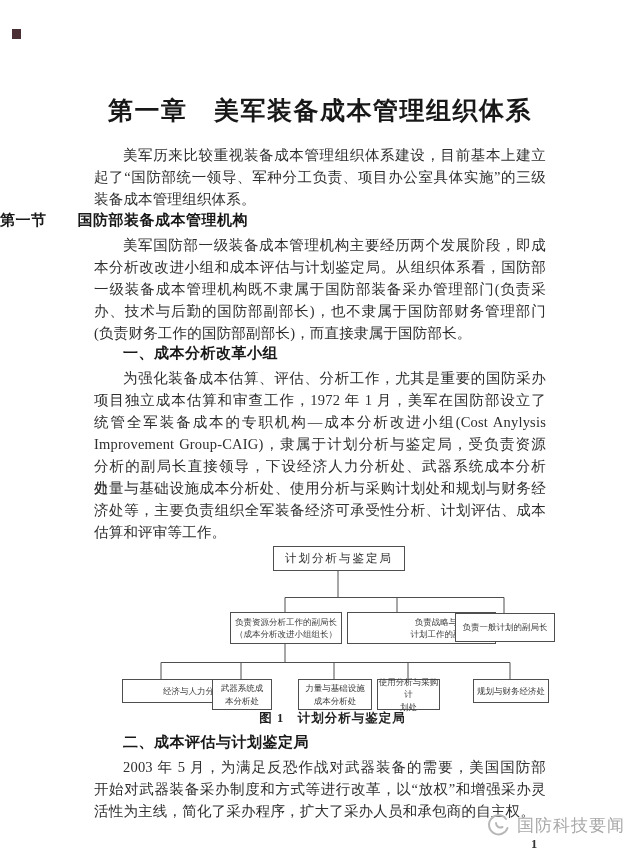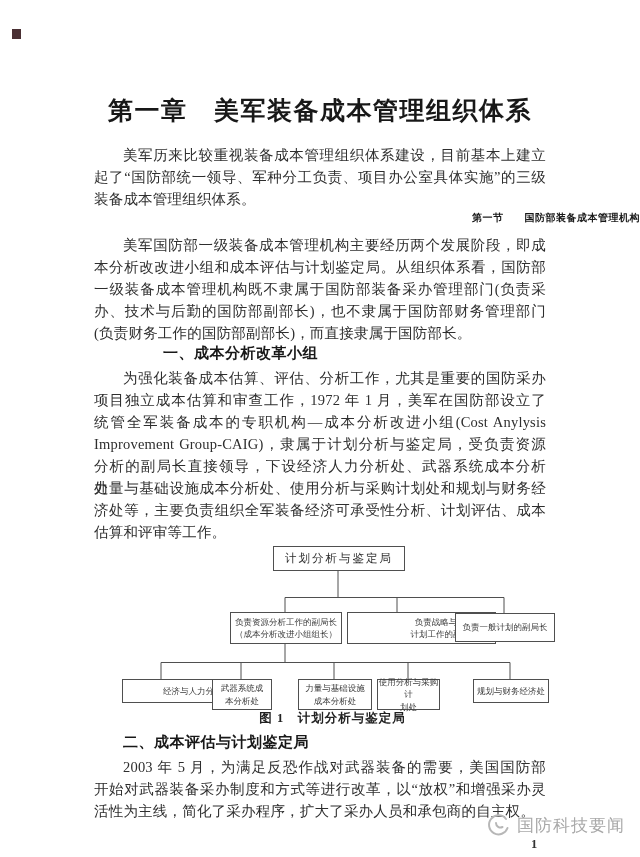--- a/index.html
+++ b/index.html
@@ -9,22 +9,22 @@
   }
   .abs{position:absolute;}
   
   .corner-mark{left:12px;top:29px;width:9px;height:10px;background:#4a3034;}
   
   .chapter-title{
     left:0;top:94px;width:640px;text-align:center;
     font-size:25px;font-weight:bold;color:#181818;letter-spacing:1.5px;
   }
   .section-heading{
-    left:0;top:211px;width:640px;text-align:right;
-    font-size:10px;font-weight:bold;color:#181818;letter-spacing:0.5px;
+    left:0;top:211px;width:640px;text-align:left;
+    font-size:15px;font-weight:bold;color:#181818;letter-spacing:0.5px;
   }
   .sub-heading{
     left:123px;font-size:15px;font-weight:bold;color:#181818;letter-spacing:0.5px;
   }
   
   .para{left:94px;width:452px;font-size:14.5px;color:#2e2e2e;}
   .pline{height:22px;line-height:22px;text-align:justify;text-align-last:justify;letter-spacing:0.2px;}
   .pline.first{text-indent:2em;}
   .pline.last{text-align-last:left;}
   
@@ -67,21 +67,21 @@
 <div class="abs section-heading">第一节　　国防部装备成本管理机构</div>
 
 <div class="abs para" style="top:234px;">
     <div class="pline first">美军国防部一级装备成本管理机构主要经历两个发展阶段，即成</div>
     <div class="pline">本分析改改进小组和成本评估与计划鉴定局。从组织体系看，国防部</div>
     <div class="pline">一级装备成本管理机构既不隶属于国防部装备采办管理部门(负责采</div>
     <div class="pline">办、技术与后勤的国防部副部长)，也不隶属于国防部财务管理部门</div>
     <div class="pline last">(负责财务工作的国防部副部长)，而直接隶属于国防部长。</div>
   </div>
 
-<div class="abs sub-heading" style="top:344px;margin-left:40px;">一、成本分析改革小组</div>
+<div class="abs sub-heading" style="top:344px;">一、成本分析改革小组</div>
 
 <div class="abs para" style="top:367px;font-family:Liberation Serif, serif;">
     <div class="pline first">为强化装备成本估算、评估、分析工作，尤其是重要的国防采办</div>
     <div class="pline">项目独立成本估算和审查工作，1972 年 1 月，美军在国防部设立了</div>
     <div class="pline">统管全军装备成本的专职机构—成本分析改进小组(Cost Anylysis</div>
     <div class="pline">Improvement Group-CAIG)，隶属于计划分析与鉴定局，受负责资源</div>
     <div class="pline">分析的副局长直接领导，下设经济人力分析处、武器系统成本分析处、</div>
     <div class="pline">力量与基础设施成本分析处、使用分析与采购计划处和规划与财务经</div>
     <div class="pline">济处等，主要负责组织全军装备经济可承受性分析、计划评估、成本</div>
     <div class="pline last">估算和评审等工作。</div>

